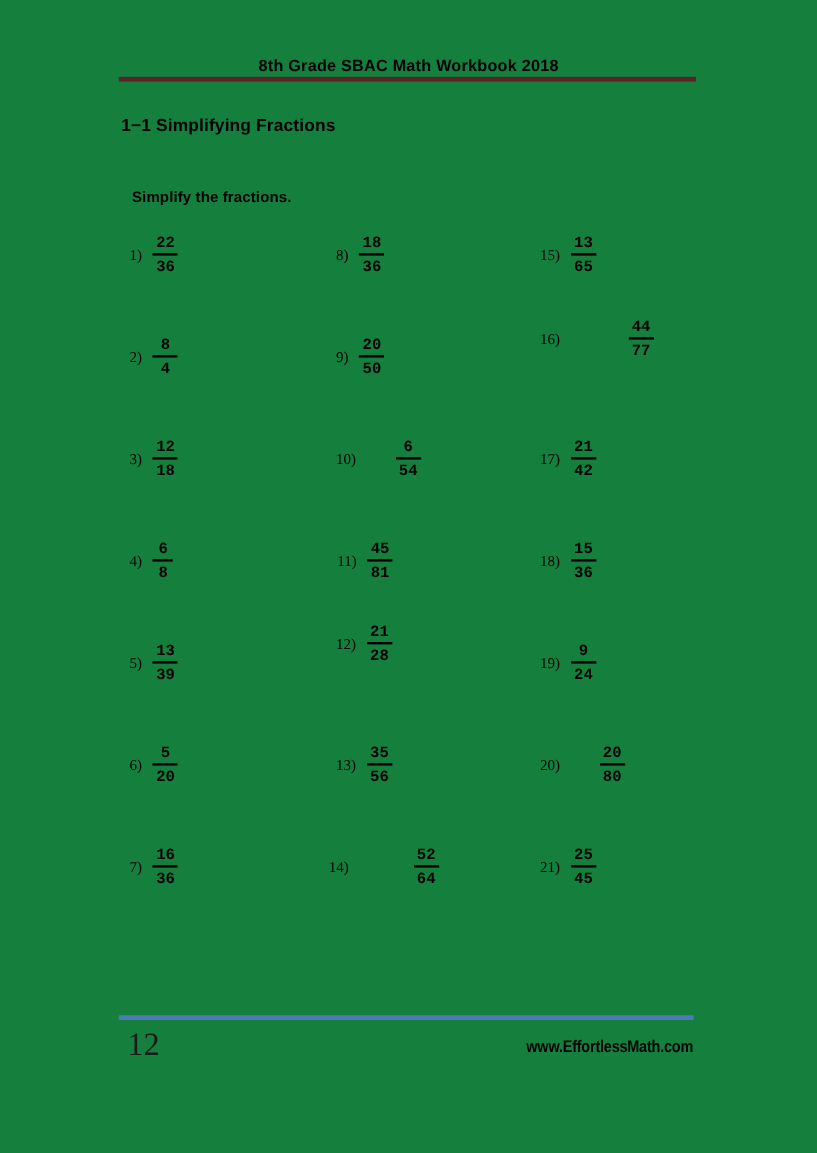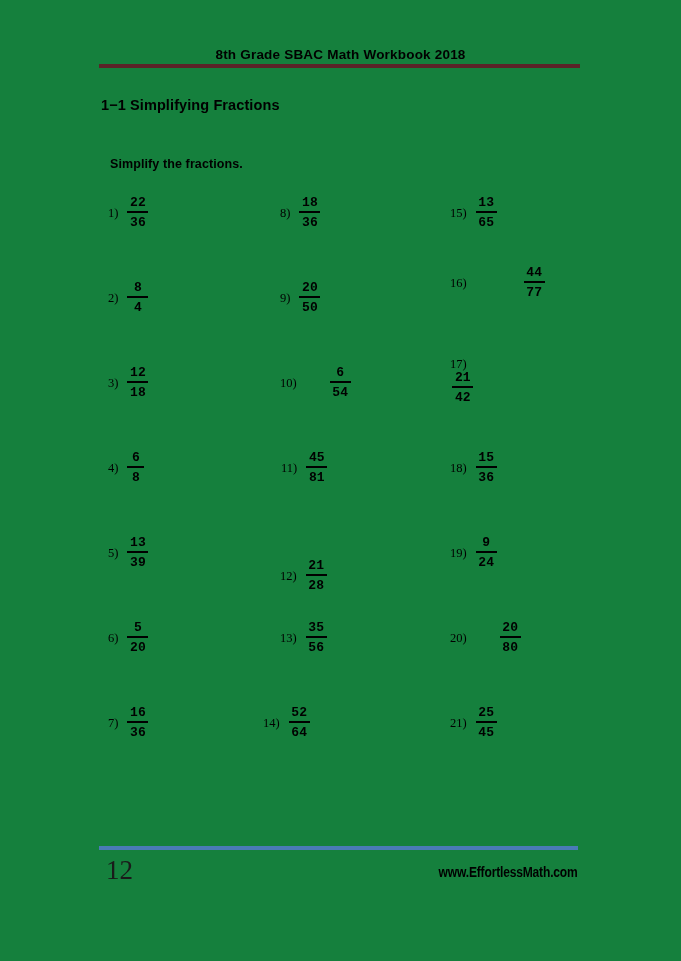--- a/index.html
+++ b/index.html
@@ -232,37 +232,37 @@
         </span>
       </div>
       <div class="problem" style="left: 264px; top: 441px; margin-left: 17px;">
         <span class="p-num narrow">11)</span>
         <span class="frac">
           <span class="num">45</span>
           <span class="bar"></span>
           <span class="den">81</span>
         </span>
       </div>
-      <div class="problem" style="left: 280px; top: 549px;">
+      <div class="problem" style="left: 280px; top: 510px;">
         <span class="p-num narrow">12)</span>
         <span class="frac">
           <span class="num">21</span>
           <span class="bar"></span>
           <span class="den">28</span>
         </span>
       </div>
       <div class="problem" style="left: 280px; top: 611px;">
         <span class="p-num narrow">13)</span>
         <span class="frac">
           <span class="num">35</span>
           <span class="bar"></span>
           <span class="den">56</span>
         </span>
       </div>
-      <div class="problem" style="left: 263px; top: 696px;">
+      <div class="problem" style="left: 274px; top: 696px; gap: 45px;">
         <span class="p-num narrow">14)</span>
         <span class="frac">
           <span class="num">52</span>
           <span class="bar"></span>
           <span class="den">64</span>
         </span>
       </div>
       <div class="problem" style="left: 450px; top: 186px;">
         <span class="p-num narrow">15)</span>
         <span class="frac">
@@ -272,21 +272,21 @@
         </span>
       </div>
       <div class="problem" style="left: 450px; top: 256px; gap: 48px;">
         <span class="p-num narrow">16)</span>
         <span class="frac">
           <span class="num">44</span>
           <span class="bar"></span>
           <span class="den">77</span>
         </span>
       </div>
-      <div class="problem" style="left: 450px; top: 356px; flex-direction: column;">
+      <div class="problem" style="left: 450px; top: 356px;">
         <span class="p-num narrow">17)</span>
         <span class="frac">
           <span class="num">21</span>
           <span class="bar"></span>
           <span class="den">42</span>
         </span>
       </div>
       <div class="problem" style="left: 450px; top: 441px;">
         <span class="p-num narrow">18)</span>
         <span class="frac">

